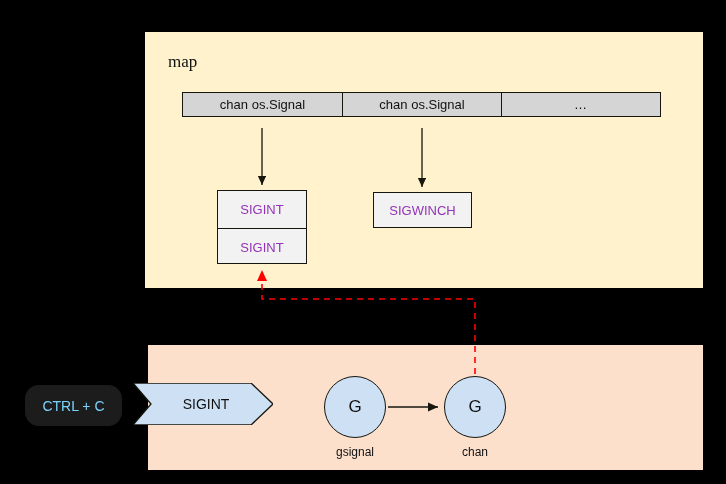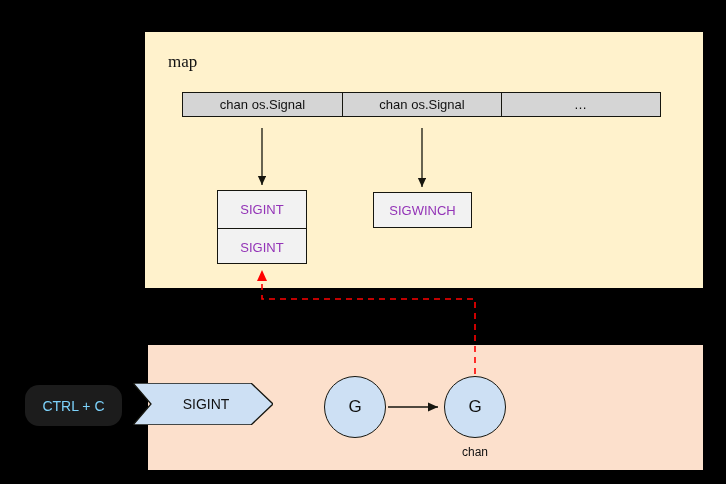--- a/index.html
+++ b/index.html
@@ -220,20 +220,21 @@
   <div id="ctrlc-badge">CTRL + C</div>
 
   <svg id="sigint-chevron" viewBox="0 0 140 42">
     <path d="M0,0 L118,0 L140,21 L118,42 L0,42 L18,21 Z" fill="#cde0f4" stroke="#16160f" stroke-width="1.3"></path>
   </svg>
   <div id="sigint-chevron-label">SIGINT</div>
 
   <div class="g-circle" id="g-gsignal">G</div>
   <div class="g-circle" id="g-loop">G</div>
 
+  <div class="g-caption" id="caption-gsignal">gsignal</div>
   <div class="g-caption" id="caption-loop">chan</div>
 
   <svg id="wires" viewBox="0 0 726 484">
     <defs>
       <marker id="arrow-black" markerWidth="10" markerHeight="10" refX="7" refY="3.2" orient="auto" markerUnits="strokeWidth">
         <path d="M0,0 L7,3.2 L0,6.4 z" fill="#16160f"></path>
       </marker>
       <marker id="arrow-red" markerWidth="10" markerHeight="10" refX="7" refY="3.2" orient="auto" markerUnits="strokeWidth">
         <path d="M0,0 L7,3.2 L0,6.4 z" fill="#ff0000"></path>
       </marker>

